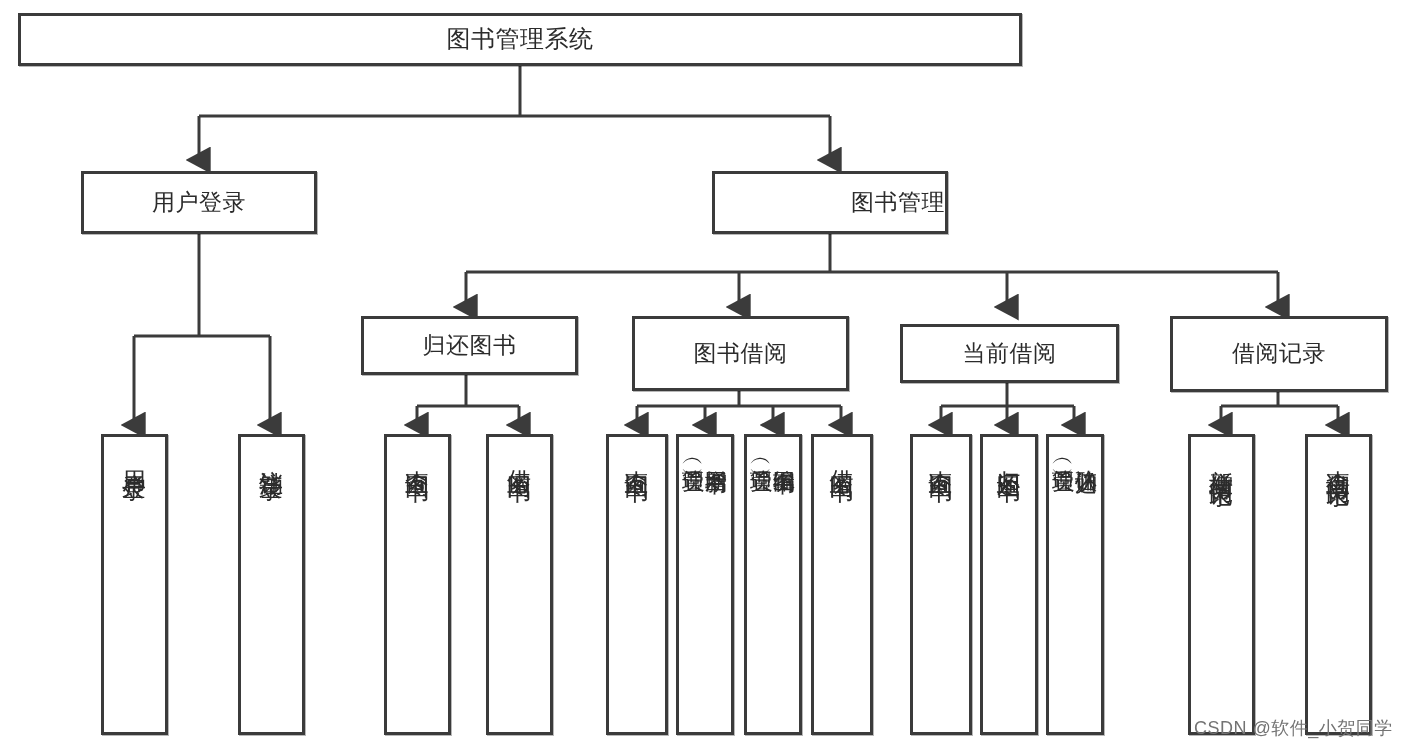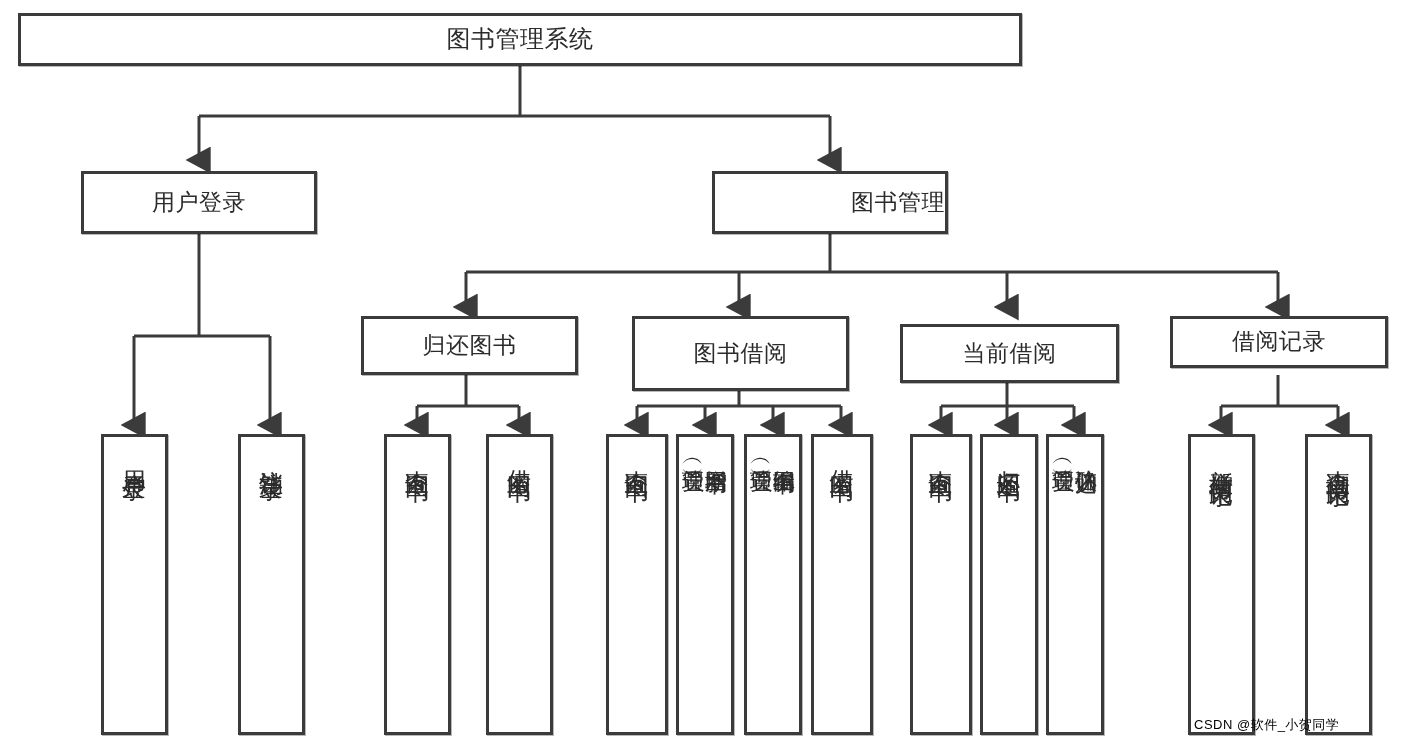--- a/index.html
+++ b/index.html
@@ -66,22 +66,22 @@
     line-height: 1.05;
     letter-spacing: 3px;
     white-space: pre;
   }
   .node.vertical.narrow .node-label {
     font-size: 22px;
     letter-spacing: 1px;
   }
   .watermark {
     position: absolute;
-    font-size: 13px;
-    color: #000000;
+    font-size: 18px;
+    color: #737373;
     letter-spacing: 0.5px;
     z-index: 5;
     white-space: nowrap;
   }
 </style>
 </head>
 <body>
 
 <div id="diagram-root">
 
@@ -148,21 +148,21 @@
 
   <div class="node horizontal" style="left:361px; top:316px; width:217px; height:59px;">
     <span class="node-label">归还图书</span>
   </div>
   <div class="node horizontal" style="left:632px; top:316px; width:217px; height:75px;">
     <span class="node-label">图书借阅</span>
   </div>
   <div class="node horizontal" style="left:900px; top:316px; width:219px; height:59px;margin-top:8px;">
     <span class="node-label">当前借阅</span>
   </div>
-  <div class="node horizontal" style="left:1170px; top:316px; width:218px; height:52px;">
+  <div class="node horizontal" style="left:1170px; top:316px; width:218px; height:76px;">
     <span class="node-label">借阅记录</span>
   </div>
 
   <div class="node vertical" style="left:101px; top:434px; width:67px; height:301px;">
     <span class="node-label">用户登录</span>
   </div>
   <div class="node vertical" style="left:238px; top:434px; width:67px; height:301px;">
     <span class="node-label">注销登录</span>
   </div>
 

